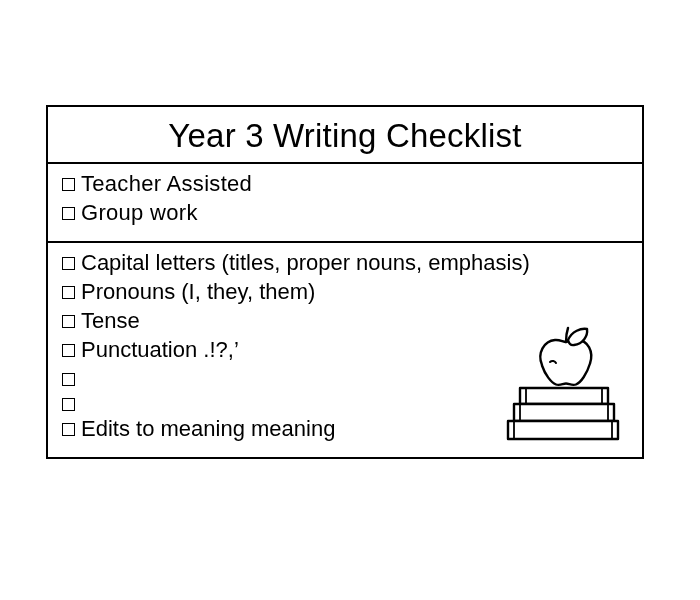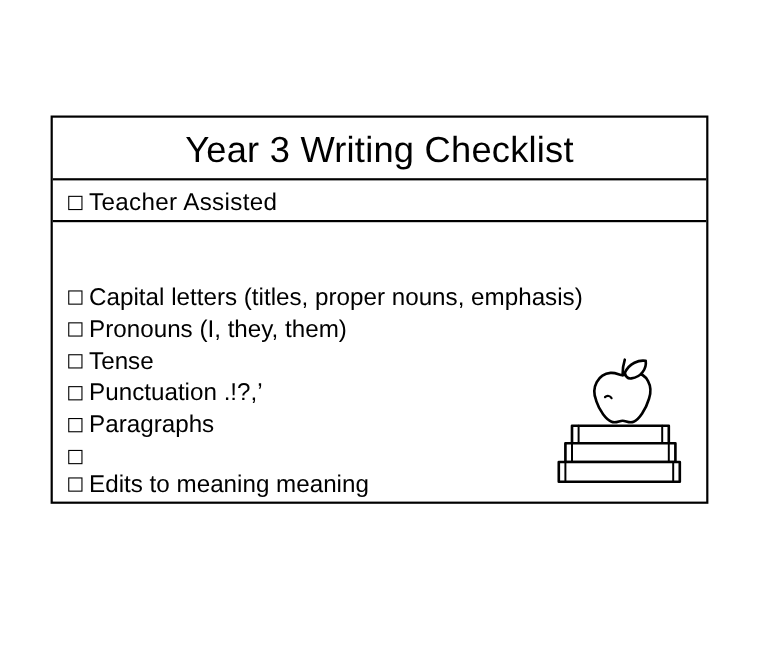--- a/index.html
+++ b/index.html
@@ -38,32 +38,31 @@
     font-weight: 400;
   }
 
   .divider {
     border-top: 2px solid #000000;
     width: 100%;
     height: 0;
   }
 
   .section {
-    padding: 6px 0 1px 0;
+    padding: 6px 0 13px 0;
     border-radius: 19px;
   }
 
   .section-mode {
     padding-left: 14px;
   }
 
   .section-skills {
     padding-left: 14px;
     position: relative;
-    margin-top: 48px;
   }
 
   .item {
     display: flex;
     align-items: flex-start;
     font-size: 22px;
     line-height: 1.0;
     padding: 3px 0 4px 0;
   }
 
@@ -107,20 +106,24 @@
     <div class="divider"></div>
 
     <div class="section section-mode">
 
       <div class="item">
         <span class="checkbox"></span>
         <span class="item-label">Teacher Assisted</span>
       </div>
 
 
+      <div class="item">
+        <span class="checkbox"></span>
+        <span class="item-label">Group work</span>
+      </div>
 
     </div>
 
     <div class="divider"></div>
 
     <div class="section section-skills">
 
       <div class="item">
         <span class="checkbox"></span>
         <span class="item-label">Capital letters (titles, proper nouns, emphasis)</span>
@@ -136,21 +139,20 @@
         <span class="item-label">Tense</span>
       </div>
 
       <div class="item">
         <span class="checkbox"></span>
         <span class="item-label">Punctuation .!?,’</span>
       </div>
 
       <div class="item">
         <span class="checkbox"></span>
-        <span class="item-label">Paragraphs</span>
       </div>
 
       <div class="item">
         <span class="checkbox"></span>
       </div>
 
       <div class="item">
         <span class="checkbox"></span>
         <span class="item-label">Edits to meaning meaning</span>
       </div>

